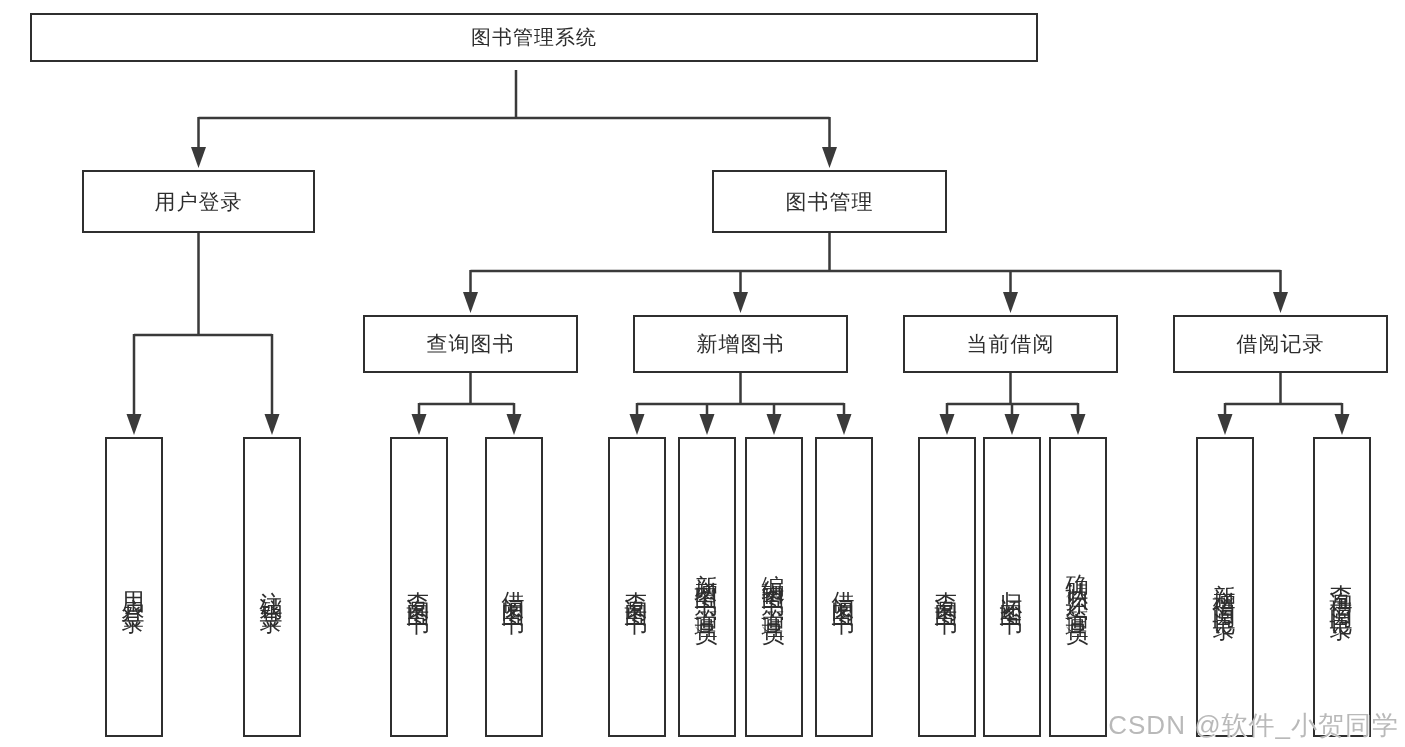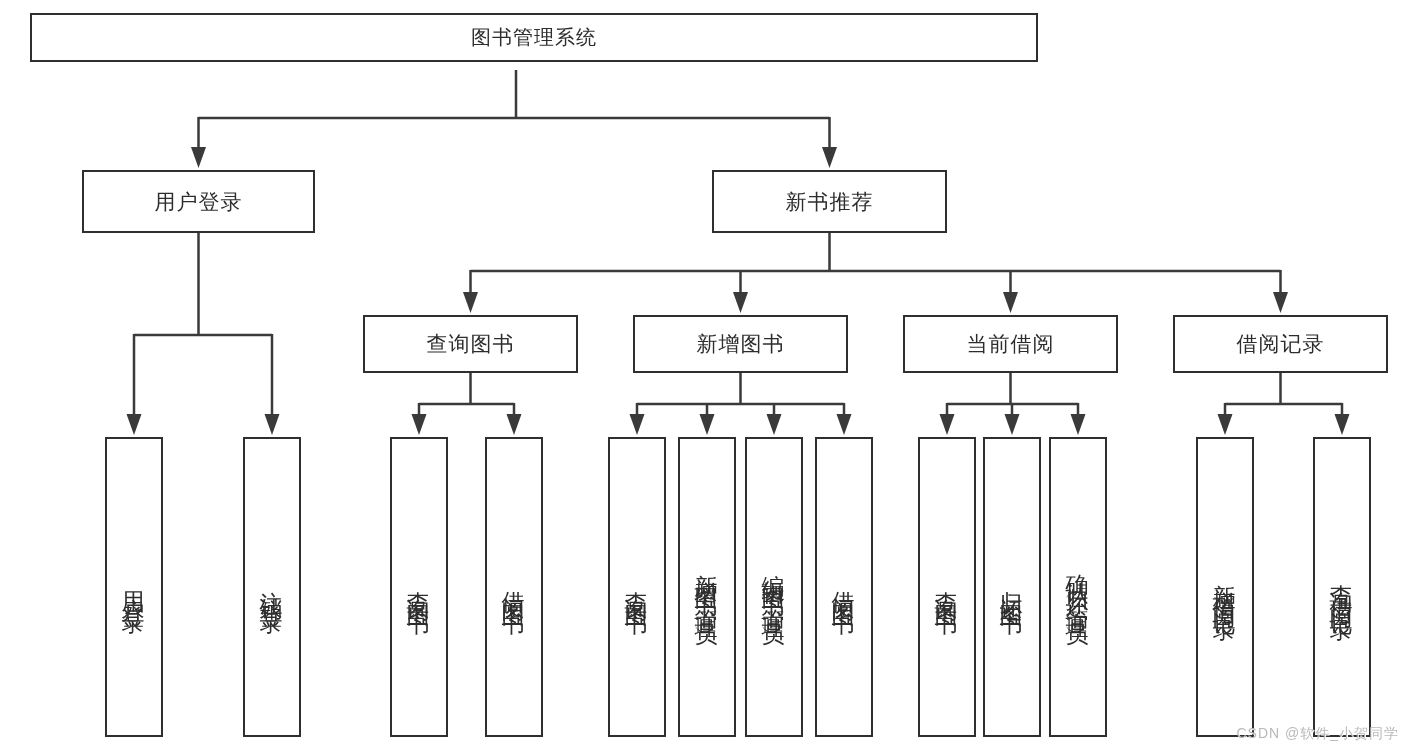--- a/index.html
+++ b/index.html
@@ -48,21 +48,21 @@
     font-size: 23px;
     letter-spacing: 7px;
     width: 58px;
     top: 437px;
     height: 300px;
   }
   .watermark {
     position: absolute;
     right: 6px;
     bottom: 4px;
-    font-size: 14px;
+    font-size: 26px;
     color: #b9b9b9;
     text-shadow: 1px 1px 0 #ffffff;
     letter-spacing: 1px;
     white-space: nowrap;
   }
 </style>
 </head>
 <body>
 
 <div class="canvas">
@@ -103,21 +103,21 @@
       <polygon points="1004.5,414 1019.5,414 1012,435"></polygon>
       <polygon points="1070.5,414 1085.5,414 1078,435"></polygon>
       <polygon points="1217.5,414 1232.5,414 1225,435"></polygon>
       <polygon points="1334.5,414 1349.5,414 1342,435"></polygon>
     </g>
   </svg>
 
   <div class="node h root">图书管理系统</div>
 
   <div class="node h" style="left:82px; top:170px; width:233px; height:63px">用户登录</div>
-  <div class="node h" style="left:712px; top:170px; width:235px; height:63px">新书推荐</div>
+  <div class="node h" style="left:712px; top:170px; width:235px; height:63px">图书管理</div>
 
   <div class="node h" style="left:363px; top:315px; width:215px; height:58px">查询图书</div>
   <div class="node h" style="left:633px; top:315px; width:215px; height:58px">新增图书</div>
   <div class="node h" style="left:903px; top:315px; width:215px; height:58px">当前借阅</div>
   <div class="node h" style="left:1173px; top:315px; width:215px; height:58px">借阅记录</div>
 
   <div class="node v" style="left:105px">用户登录</div>
   <div class="node v" style="left:243px">注销登录</div>
 
   <div class="node v" style="left:390px">查询图书</div>

